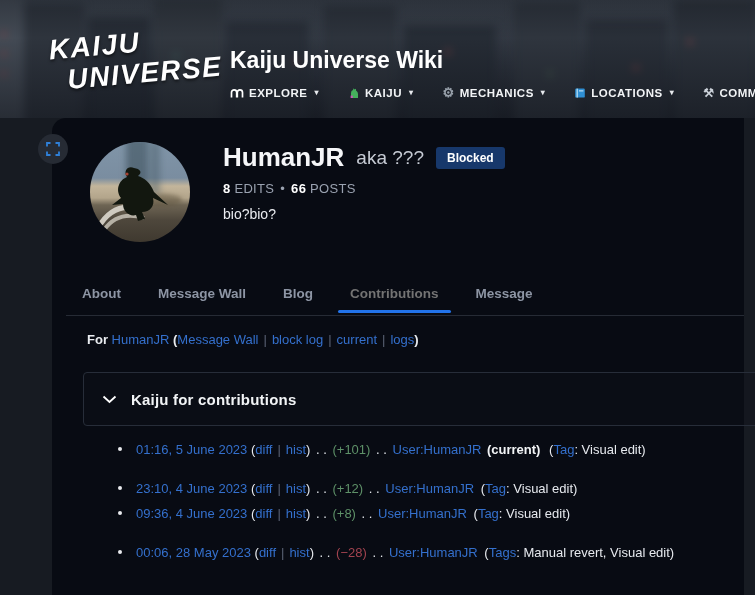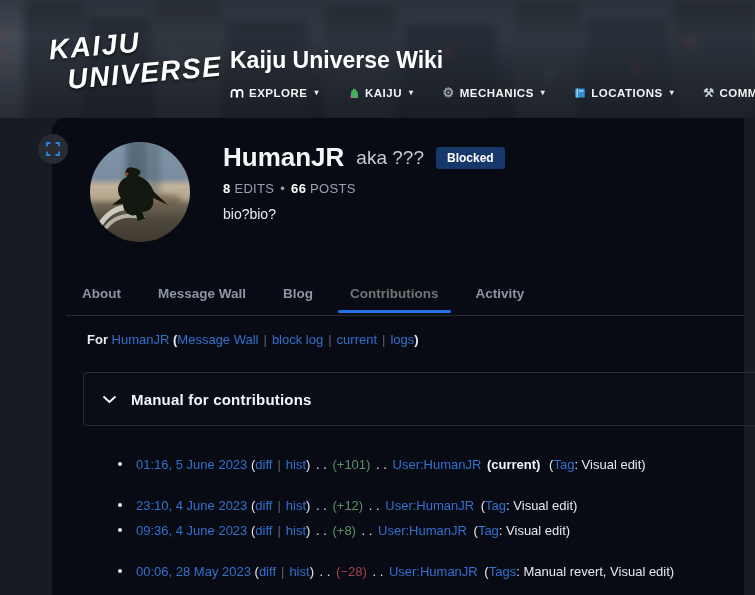--- a/index.html
+++ b/index.html
@@ -90,21 +90,21 @@
 
   
   .search-panel{position:absolute;left:31px;top:254px;width:700px;height:54px;
       border:1px solid #272d39;border-radius:4px;background:rgba(13,17,26,.35);
       display:flex;align-items:center;gap:14px;padding-left:18px;box-sizing:border-box;
       cursor:pointer;}
   .sp-title{font-size:15px;font-weight:bold;color:#f2f4f6;letter-spacing:.2px;}
 
   
   .contrib{position:absolute;left:64px;top:318px;font-size:13px;color:#e6e9ee;}
-  .contrib ul{margin:16px 0 14px;padding:0;list-style:none;}
+  .contrib ul{margin:1px 0 14px;padding:0;list-style:none;}
   .contrib li{position:relative;padding-left:20px;line-height:25px;white-space:nowrap;}
   .contrib li::before{content:'';position:absolute;left:2px;top:10px;width:4px;height:4px;
       border-radius:50%;background:#e8eaee;}
   .dots{color:#dfe3e8;margin:0 2px;}
   .bytes{font-weight:normal;}
   .bytes.pos{color:#5e9168;}
   .bytes.neg{color:#a2434f;}
   .current{font-weight:bold;color:#f2f4f6;margin:0 2px;}
   .tag-open{margin-left:3px;}
 </style>
@@ -221,35 +221,35 @@
 
     <div class="stats"><b>8</b> <span>EDITS</span><span class="sep">•</span><b>66</b> <span>POSTS</span></div>
 
     <div class="bio">bio?bio?</div>
 
     <nav class="tabs">
       <div class="tab">About</div>
       <div class="tab">Message Wall</div>
       <div class="tab">Blog</div>
       <div class="tab active">Contributions</div>
-      <div class="tab">Activity</div>
+      <div class="tab">Message</div>
     </nav>
     <div class="tabs-divider"></div>
 
     <div class="for-line"><span class="fl-pre">For</span>
       <a class="lnk">HumanJR</a>
       <span class="paren fl-pre">(</span><a class="lnk">Message Wall</a><span class="pipe">|</span><a class="lnk">block log</a><span class="pipe">|</span><a class="lnk">current</a><span class="pipe">|</span><a class="lnk">logs</a><span class="paren fl-pre">)</span></div>
 
     <div class="search-panel">
       <span style="display:flex;">
         <svg width="15" height="9" viewBox="0 0 15 9">
             <path d="M1.5 1.5 L7.5 7 L13.5 1.5" stroke="#ffffff" stroke-width="1.8" fill="none"></path>
           </svg>
       </span>
-      <span class="sp-title">Manual for contributions</span>
+      <span class="sp-title">Kaiju for contributions</span>
     </div>
 
     <div class="contrib">
       <ul>
         <li><a class="lnk">01:16, 5 June 2023</a>
           <span class="paren">(</span><a class="lnk">diff</a><span class="pipe">|</span><a class="lnk">hist</a><span class="paren">)</span>
           <span class="dots">. .</span>
           <span class="bytes pos">(+101)</span>
           <span class="dots">. .</span>
           <a class="lnk">User:HumanJR</a>

